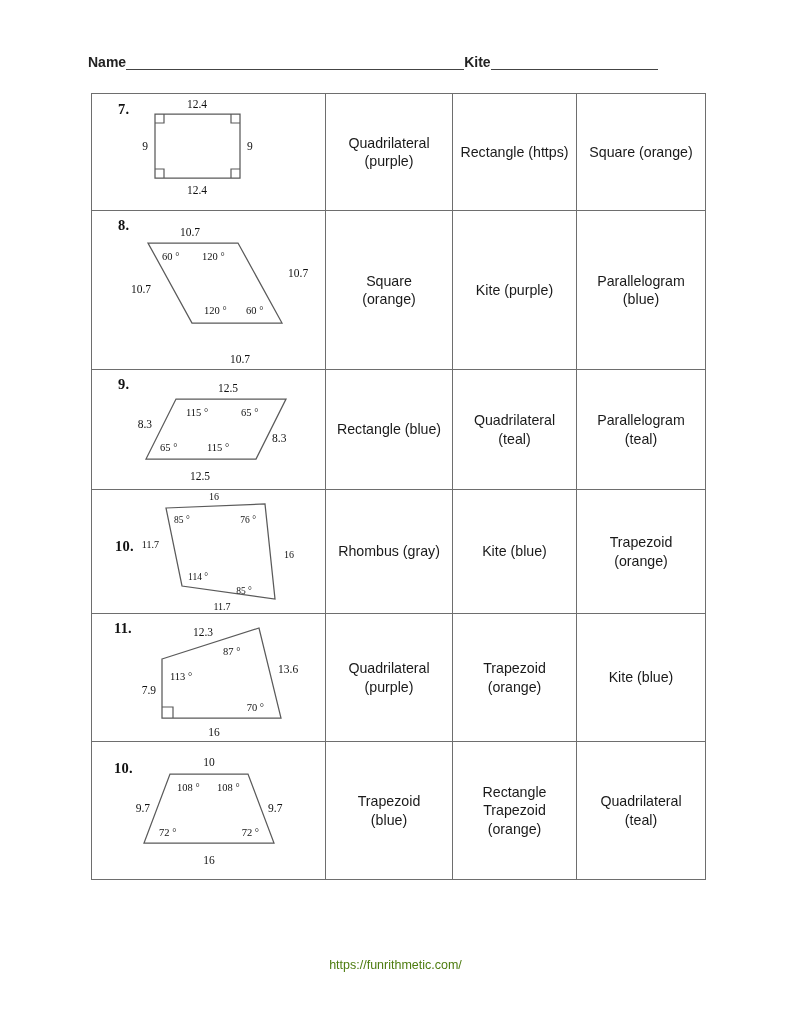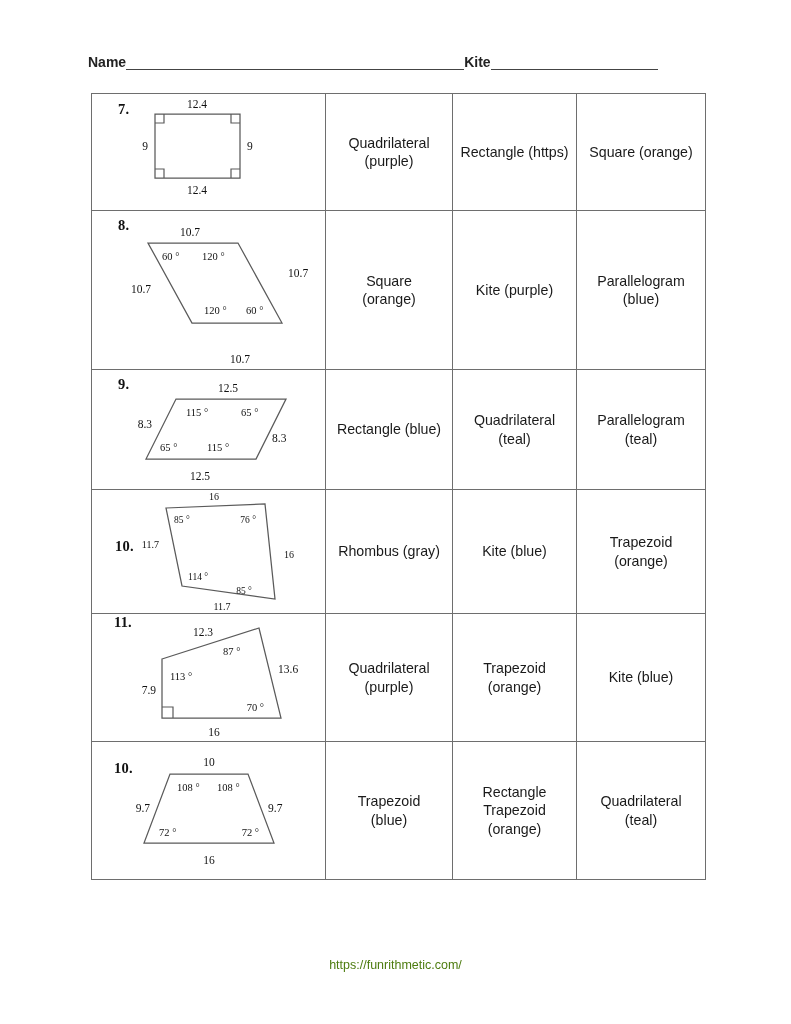--- a/index.html
+++ b/index.html
@@ -254,21 +254,21 @@
     </td>
     <td class="ans-cell">
       <div>Trapezoid</div>
       <div>(orange)</div>
     </td>
   </tr>
 
   <tr>
     <td class="fig-cell">
       <div class="fig-stage" style="height:127px;">
-        <span class="qnum" style="left:22px; top:0;">11.</span>
+        <span class="qnum" style="left:22px; top:6px;">11.</span>
         <svg class="fig-svg" width="234" height="127" viewBox="0 0 234 127">
           <path class="shape-path" d="M70,45 L167,14 L189,104 L70,104 Z"></path>
           <path class="rt-mark" d="M70,93 L81,93 L81,104"></path>
           <text class="lbl-side" x="111" y="22" text-anchor="middle">12.3</text>
           <text class="lbl-side" x="186" y="59" text-anchor="start">13.6</text>
           <text class="lbl-side" x="122" y="122" text-anchor="middle">16</text>
           <text class="lbl-side" x="64" y="80" text-anchor="end">7.9</text>
           <text class="lbl-ang" x="78" y="66" text-anchor="start">113 °</text>
           <text class="lbl-ang" x="131" y="41" text-anchor="start">87 °</text>
           <text class="lbl-ang" x="172" y="97" text-anchor="end">70 °</text>

